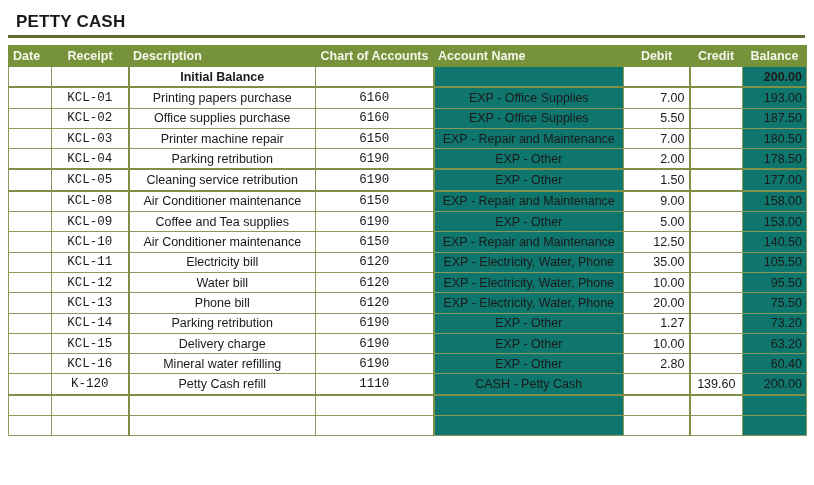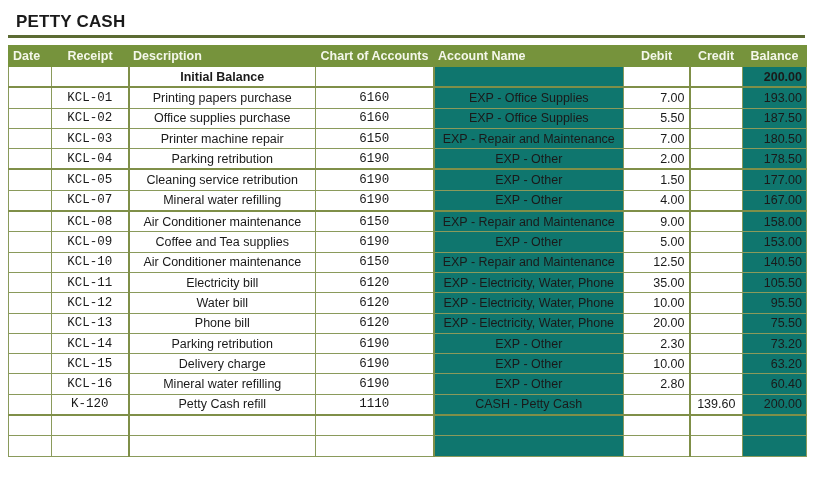--- a/index.html
+++ b/index.html
@@ -100,30 +100,20 @@
       <tr class="sep">
         <td class="c"></td>
         <td class="c">KCL-05</td>
         <td class="thickL">Cleaning service retribution</td>
         <td class="c">6190</td>
         <td class="shade thickL">EXP - Other</td>
         <td class="r">1.50</td>
         <td class="r thickL"></td>
         <td class="r shade">177.00</td>
       </tr>
-      <tr>
-        <td class="c"></td>
-        <td class="c">KCL-07</td>
-        <td class="thickL">Mineral water refilling</td>
-        <td class="c">6190</td>
-        <td class="shade thickL">EXP - Other</td>
-        <td class="r">4.00</td>
-        <td class="r thickL"></td>
-        <td class="r shade">167.00</td>
-      </tr>
       <tr class="sep">
         <td class="c"></td>
         <td class="c">KCL-08</td>
         <td class="thickL">Air Conditioner maintenance</td>
         <td class="c">6150</td>
         <td class="shade thickL">EXP - Repair and Maintenance</td>
         <td class="r">9.00</td>
         <td class="r thickL"></td>
         <td class="r shade">158.00</td>
       </tr>
@@ -176,21 +166,21 @@
         <td class="r">20.00</td>
         <td class="r thickL"></td>
         <td class="r shade">75.50</td>
       </tr>
       <tr>
         <td class="c"></td>
         <td class="c">KCL-14</td>
         <td class="thickL">Parking retribution</td>
         <td class="c">6190</td>
         <td class="shade thickL">EXP - Other</td>
-        <td class="r">2.30</td>
+        <td class="r">1.27</td>
         <td class="r thickL"></td>
         <td class="r shade">73.20</td>
       </tr>
       <tr>
         <td class="c"></td>
         <td class="c">KCL-15</td>
         <td class="thickL">Delivery charge</td>
         <td class="c">6190</td>
         <td class="shade thickL">EXP - Other</td>
         <td class="r">10.00</td>

